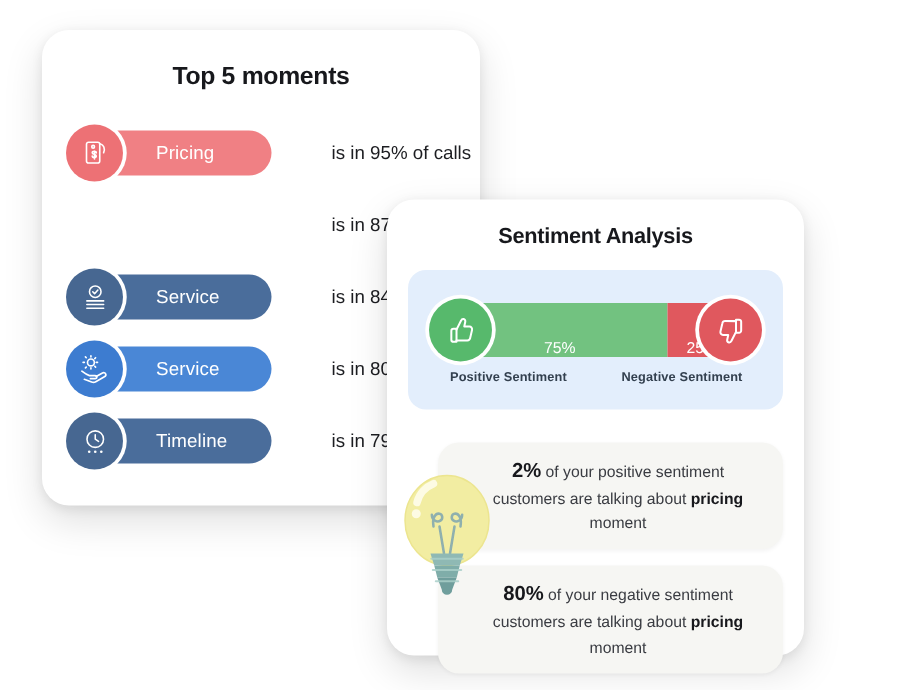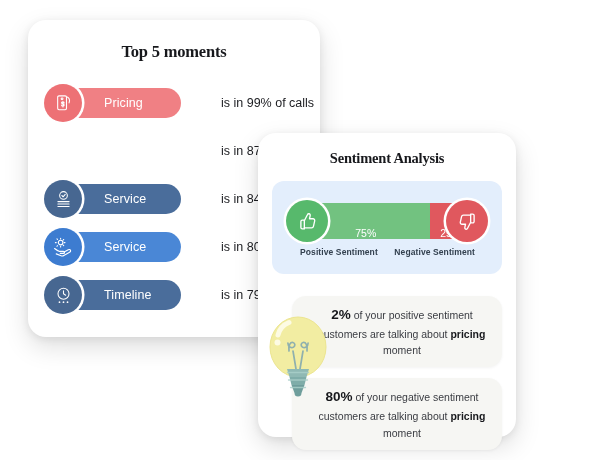--- a/index.html
+++ b/index.html
@@ -33,32 +33,31 @@
     left: 28px;
     top: 20px;
     width: 292px;
     height: 317px;
     z-index: 1;
   }
 
   #sentiment-card {
     left: 258px;
     top: 133px;
-    width: 258px;
+    width: 278px;
     height: 304px;
     z-index: 2;
   }
 
   
   .card-title {
     text-align: center;
     font-weight: bold;
     color: #17181c;
     letter-spacing: -0.2px;
-    font-family: Liberation Serif, serif;
   }
   #moments-title {
     margin-top: 22px;
     font-size: 16.5px;
   }
   #sentiment-title {
     margin-top: 17px;
     font-size: 14.5px;
   }
 
@@ -228,21 +227,21 @@
           <div class="pill-badge" id="badge-0" style="background: rgb(237, 113, 117);">
             <svg width="20" height="20" viewBox="0 0 24 24" fill="none" stroke="#ffffff" stroke-width="1.3" stroke-linecap="round" stroke-linejoin="round">
               <path d="M7.2 3.4h7.4a1.6 1.6 0 0 1 1.6 1.6v13.4a1.6 1.6 0 0 1-1.6 1.6H7.2a1.6 1.6 0 0 1-1.6-1.6V5a1.6 1.6 0 0 1 1.6-1.6z"></path>
               <path d="M16.4 4.6c1.6.5 2.6 1.4 3.1 2.6.6 1.4.4 3-.2 4.6"></path>
               <circle cx="10.9" cy="7" r="1.1"></circle>
               <path d="M12 10.6v6.2M13.4 11.9c0-.8-.7-1.3-1.6-1.3s-1.6.5-1.6 1.2c0 1.6 3.2.9 3.2 2.6 0 .8-.7 1.3-1.6 1.3s-1.6-.5-1.6-1.3"></path>
             </svg>
           </div>
           <span class="pill-label">Pricing</span>
         </div>
-        <span class="moment-stat">is in 99% of calls</span>
+        <span class="moment-stat">is in 95% of calls</span>
       </div>
 
       <div class="moment-row">
         <span class="moment-stat">is in 87%</span>
       </div>
 
       <div class="moment-row">
         <div class="pill" id="pill-2" style="background: rgb(74, 109, 155);">
           <div class="pill-badge" id="badge-2" style="background: rgb(71, 103, 145);">
             <svg width="21" height="21" viewBox="0 0 24 24" fill="none" stroke="#ffffff" stroke-width="1.2" stroke-linecap="round" stroke-linejoin="round">

